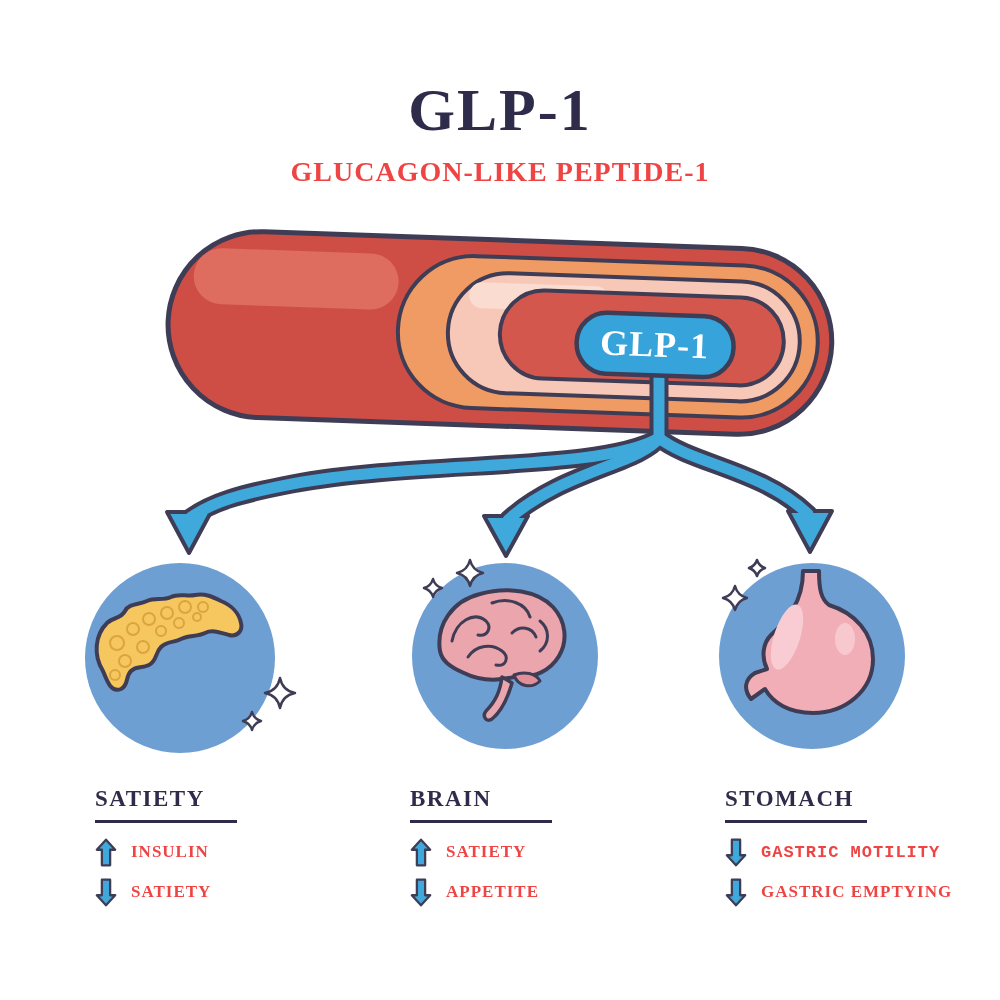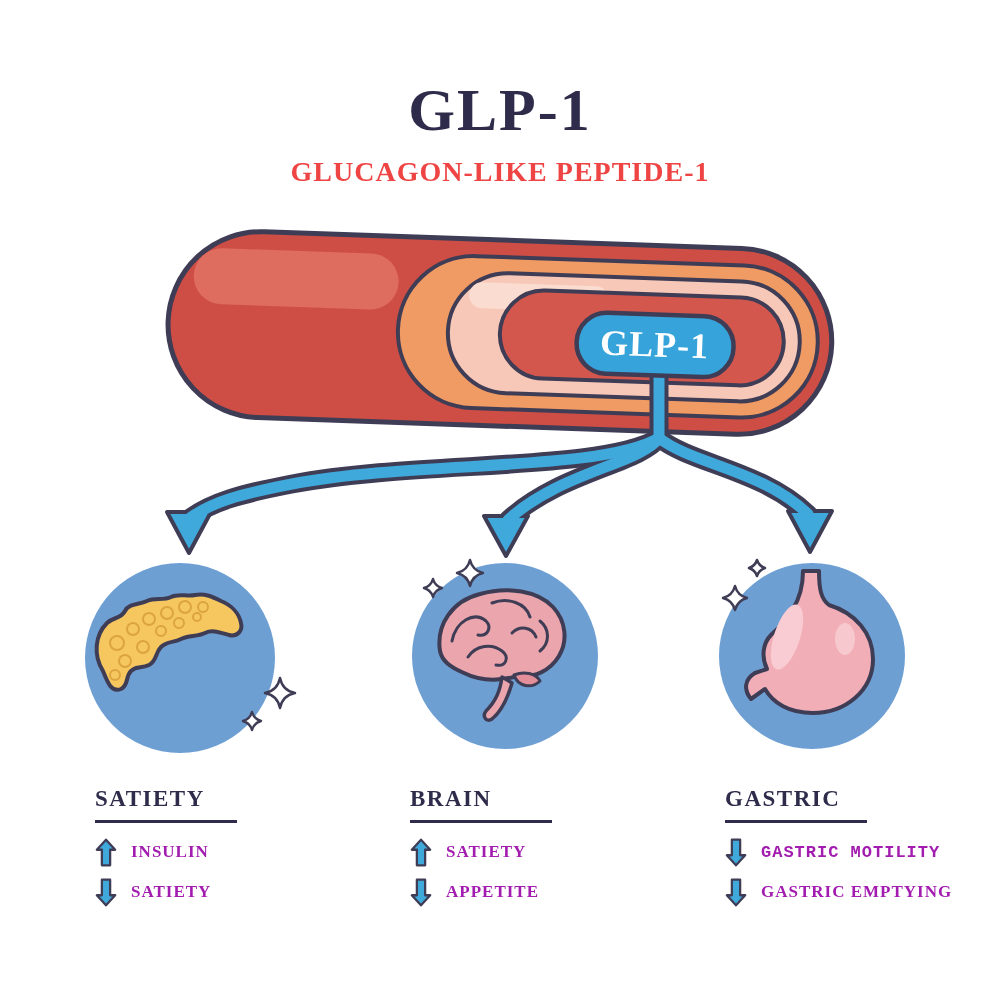--- a/index.html
+++ b/index.html
@@ -28,21 +28,21 @@
     position: absolute; width: 142px; height: 3px;
     background: #2e2c4a; z-index: 3;
   }
   .effect-row {
     position: absolute; display: flex; align-items: center;
     height: 32px; z-index: 3;
   }
   .effect-row .arrow-wrap { width: 22px; height: 31px; display: inline-block; }
   .effect-row svg.arr { width: 22px; height: 31px; display: block; }
   .effect-label {
-    font-size: 17px; font-weight: bold; color: #a21caf;
+    font-size: 17px; font-weight: bold; color: #ef4444;
     letter-spacing: 1px; margin-left: 14px; white-space: nowrap;
   }
   .arr polygon { fill: #3fa9dc; stroke: #3f3d56; stroke-width: 2.5; stroke-linejoin: round; }
   .spark { fill: #ffffff; stroke: #3f3d56; stroke-width: 2.5; stroke-linejoin: round; }
   .dkstroke { fill: none; stroke: #3f3d56; stroke-width: 19; stroke-linecap: round; }
   .blstroke { fill: none; stroke: #3fa9dc; stroke-width: 11; stroke-linecap: round; }
   .ahead { fill: #3fa9dc; stroke: #3f3d56; stroke-width: 4; stroke-linejoin: round; }
 </style>
 </head>
 <body>
@@ -178,21 +178,21 @@
   <div class="effect-row" style="left:410px; top:876px;" data-dir="down">
     <span class="arrow-wrap">
 
       <svg class="arr arr-down" viewBox="0 0 24 32">
           <polygon points="12,30 2,19 7.5,19 7.5,2 16.5,2 16.5,19 22,19"></polygon>
         </svg>
     </span>
     <span class="effect-label">APPETITE</span>
   </div>
 
-  <div class="organ-name" style="left:725px; top:786px;">GASTRIC</div>
+  <div class="organ-name" style="left:725px; top:786px;">STOMACH</div>
   <div class="name-underline" style="left:725px; top:820px;"></div>
   <div class="effect-row" style="left:725px; top:836px;font-family:Liberation Mono, monospace;" data-dir="down">
     <span class="arrow-wrap">
 
       <svg class="arr arr-down" viewBox="0 0 24 32">
           <polygon points="12,30 2,19 7.5,19 7.5,2 16.5,2 16.5,19 22,19"></polygon>
         </svg>
     </span>
     <span class="effect-label">GASTRIC MOTILITY</span>
   </div>

